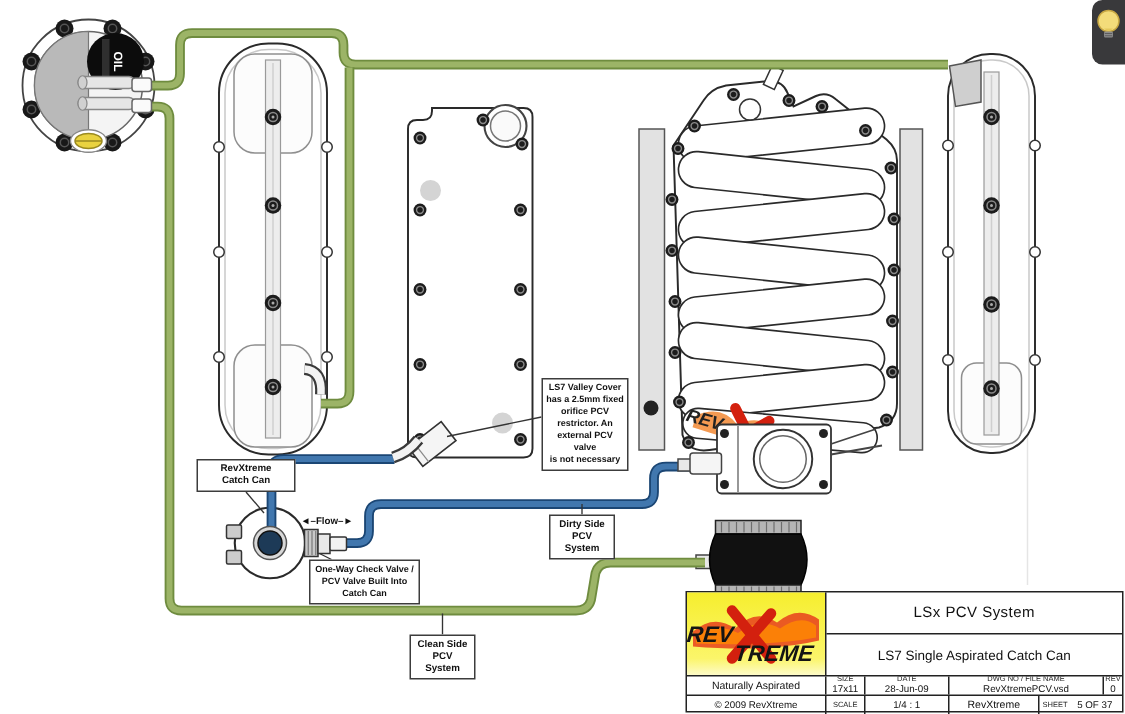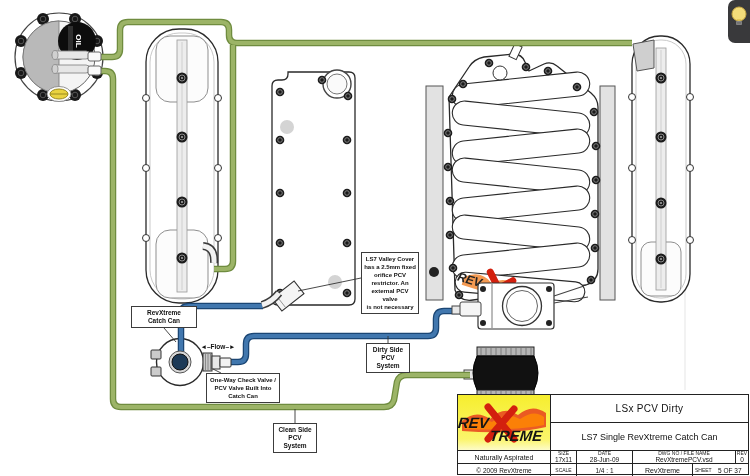--- a/index.html
+++ b/index.html
@@ -351,22 +351,22 @@
     <div class="tb-logo">
       <svg width="91" height="53" viewBox="0 0 91 53">
         <path d="M4,26 Q18,14 32,24 Q46,10 60,20 Q74,8 88,18 L88,32 Q55,40 4,36 Z" fill="#e8401c" opacity="0.85"></path>
         <path d="M6,28 Q20,20 34,27 Q48,16 62,24 Q76,14 86,22 L86,30 Q55,36 6,34 Z" fill="#ff8a00" opacity="0.8"></path>
         <path d="M30,12 L56,44 M56,14 L30,44" stroke="#d3200e" stroke-width="7" stroke-linecap="round" fill="none"></path>
         <text x="3" y="33" font-size="15" font-style="italic" font-weight="bold" fill="#141414" transform="skewX(-6)">REV</text>
         <text x="36" y="46" font-size="15" font-style="italic" font-weight="bold" fill="#141414" transform="skewX(-6)">TREME</text>
       </svg>
     </div>
     <div class="tb-titles">
-      <div class="tb-title">LSx PCV Dirty</div>
-      <div class="tb-sub">LS7 Single RevXtreme Catch Can</div>
+      <div class="tb-title">LSx PCV System</div>
+      <div class="tb-sub">LS7 Single Aspirated Catch Can</div>
     </div>
   </div>
   <div class="tb-row">
     <div class="cell wide-l txt7">Naturally Aspirated</div>
     <div class="cell w-size">
       <span class="microlabel">SIZE</span>
       <span class="cellval">17x11</span>
     </div>
     <div class="cell w-date">
       <span class="microlabel">DATE</span>

